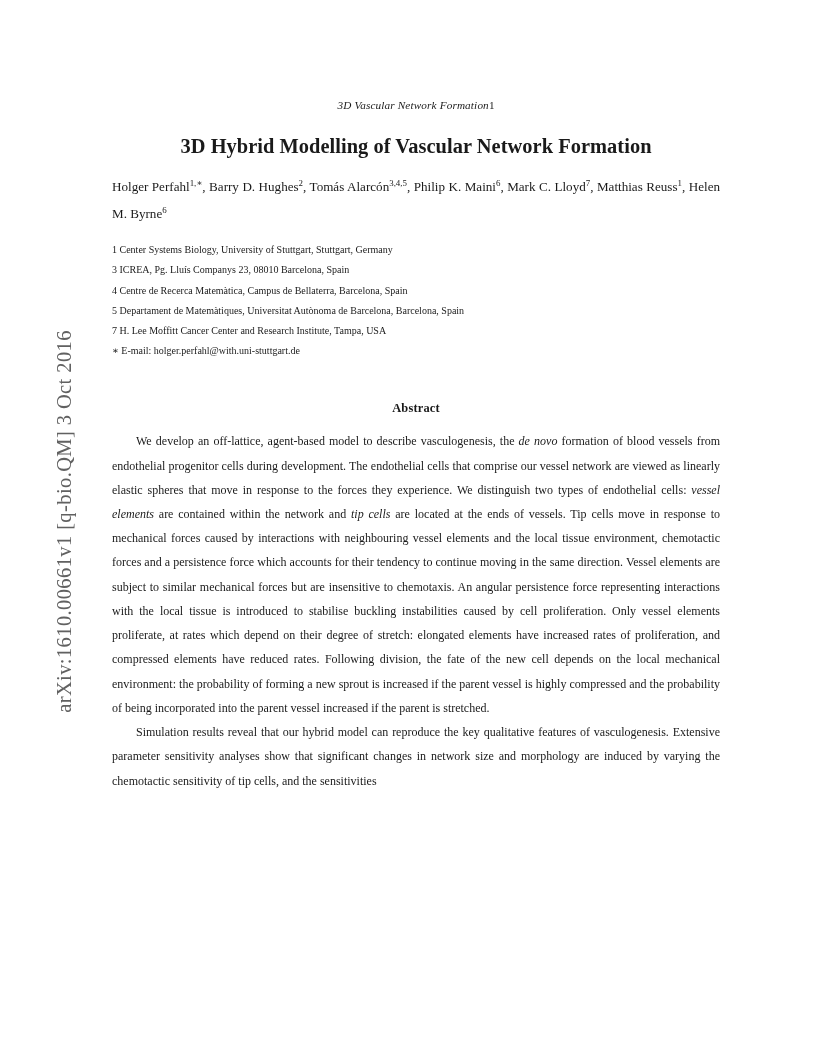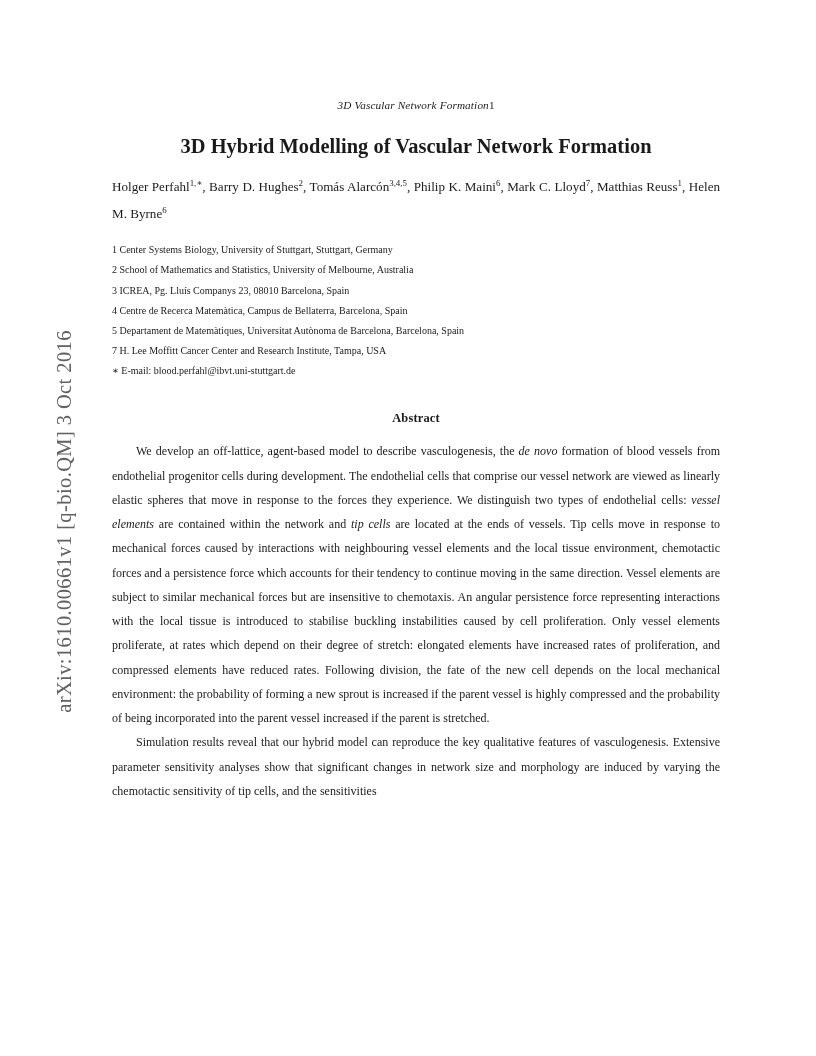--- a/index.html
+++ b/index.html
@@ -92,21 +92,21 @@
     margin-top: 12px;
     font-size: 10px;
     font-weight: normal;
     line-height: 2.02;
   }
   #affiliations .aff-line {
     white-space: normal;
   }
 
   #abstract-heading {
-    margin-top: 30px;
+    margin-top: 40px;
     text-align: center;
     font-size: 12.4px;
     font-weight: bold;
     letter-spacing: 0.2px;
   }
 
   #abstract-body {
     margin-top: 13px;
     font-size: 12px;
     line-height: 2.02;
@@ -140,26 +140,25 @@
   <div id="content">
 
     <h1 id="paper-title">3D Hybrid Modelling of Vascular Network Formation</h1>
 
     <div id="authors">
       <span>Holger Perfahl</span><sup>1,∗</sup><span>, Barry D. Hughes</span><sup>2</sup><span>, Tomás Alarcón</span><sup>3,4,5</sup><span>, Philip K. Maini</span><sup>6</sup><span>, Mark C. Lloyd</span><sup>7</sup><span>, Matthias Reuss</span><sup>1</sup><span>, Helen M. Byrne</span><sup>6</sup>
     </div>
 
     <div id="affiliations">
       <div class="aff-line">1 Center Systems Biology, University of Stuttgart, Stuttgart, Germany</div>
-      <div class="aff-line">2 School of Mathematics and Statistics, University of Melbourne, Australia</div>
       <div class="aff-line">3 ICREA, Pg. Lluís Companys 23, 08010 Barcelona, Spain</div>
       <div class="aff-line">4 Centre de Recerca Matemàtica, Campus de Bellaterra, Barcelona, Spain</div>
       <div class="aff-line">5 Departament de Matemàtiques, Universitat Autònoma de Barcelona, Barcelona, Spain</div>
       <div class="aff-line">7 H. Lee Moffitt Cancer Center and Research Institute, Tampa, USA</div>
-      <div class="aff-line">∗ E-mail: blood.perfahl@ibvt.uni-stuttgart.de</div>
+      <div class="aff-line">∗ E-mail: holger.perfahl@with.uni-stuttgart.de</div>
     </div>
 
     <div id="abstract-heading">Abstract</div>
 
     <div id="abstract-body">
       <p><span>We develop an off-lattice, agent-based model to describe vasculogenesis, the </span><i>de novo</i><span> formation of blood vessels from endothelial progenitor cells during development. The endothelial cells that comprise our vessel network are viewed as linearly elastic spheres that move in response to the forces they experience. We distinguish two types of endothelial cells: </span><i>vessel elements</i><span> are contained within the network and </span><i>tip cells</i><span> are located at the ends of vessels. Tip cells move in response to mechanical forces caused by interactions with neighbouring vessel elements and the local tissue environment, chemotactic forces and a persistence force which accounts for their tendency to continue moving in the same direction. Vessel elements are subject to similar mechanical forces but are insensitive to chemotaxis. An angular persistence force representing interactions with the local tissue is introduced to stabilise buckling instabilities caused by cell proliferation. Only vessel elements proliferate, at rates which depend on their degree of stretch: elongated elements have increased rates of proliferation, and compressed elements have reduced rates. Following division, the fate of the new cell depends on the local mechanical environment: the probability of forming a new sprout is increased if the parent vessel is highly compressed and the probability of being incorporated into the parent vessel increased if the parent is stretched.</span></p>
       <p>Simulation results reveal that our hybrid model can reproduce the key qualitative features of vasculogenesis. Extensive parameter sensitivity analyses show that significant changes in network size and morphology are induced by varying the chemotactic sensitivity of tip cells, and the sensitivities</p>
     </div>
 
   </div>

